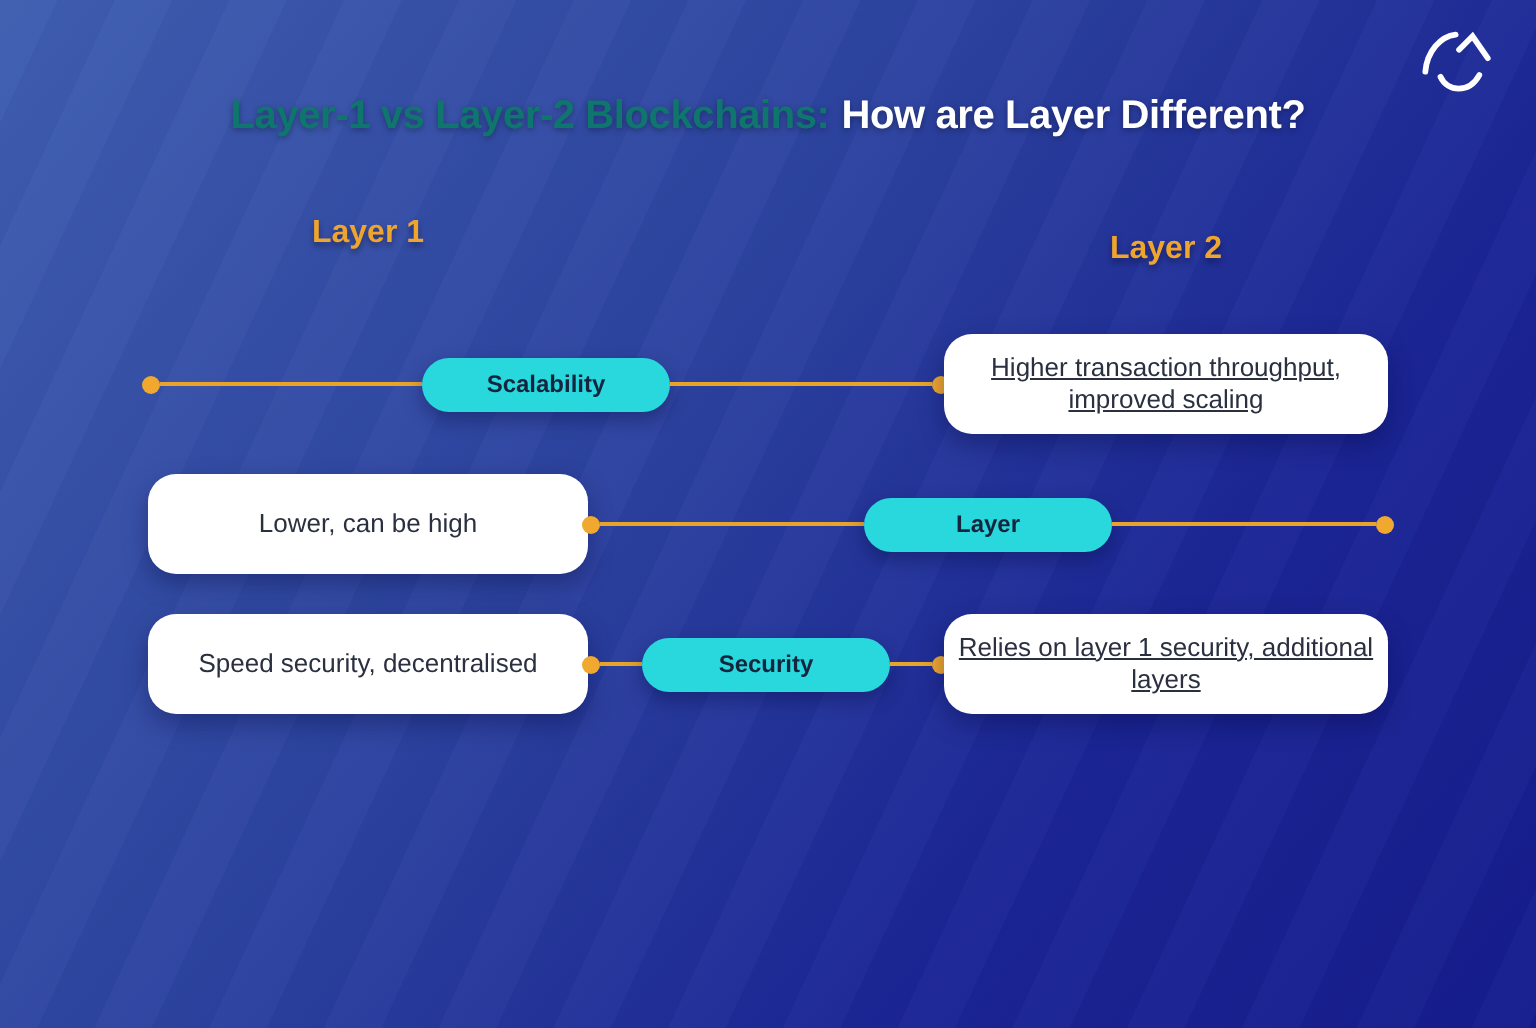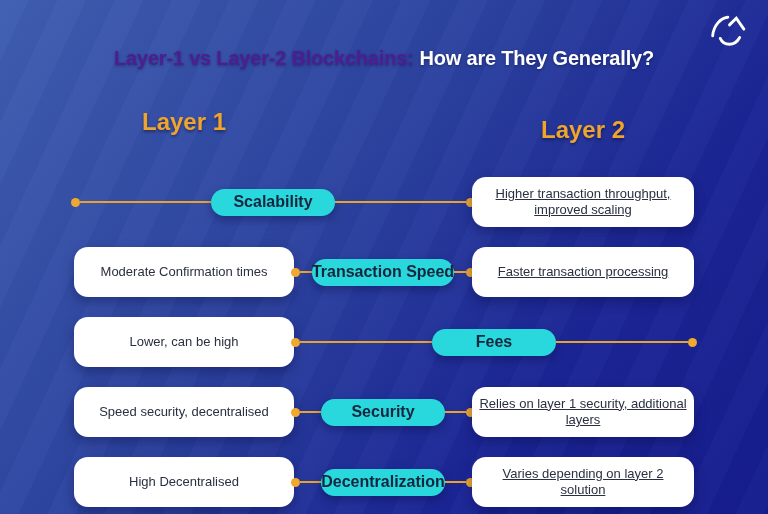--- a/index.html
+++ b/index.html
@@ -16,27 +16,27 @@
   .logo { position: absolute; top: 8px; right: 14px; width: 54px; height: 54px; }
 
   .title {
     margin: 0; padding-top: 47px;
     text-align: center;
     font-size: 20px; font-weight: bold; letter-spacing: -0.2px;
     color: #ffffff;
     text-shadow: 0 1px 3px rgba(0,0,10,0.35);
     font-family: "Liberation Sans", sans-serif;
   }
-  .title .hl { color: #4c1d95; margin-right: 6px; }
+  .title .hl { color: #0f766e; margin-right: 6px; }
 
   .headers {
     width: 620px; margin: 29px auto 33px; display: flex; align-items: center;
   }
   .col-head {
-    font-size: 24px; font-weight: bold; color: #efa42d;
+    font-size: 16px; font-weight: bold; color: #efa42d;
     text-align: center; text-shadow: 0 2px 3px rgba(0,0,20,0.4);
   }
   .col-head.left  { width: 220px; }
   .col-head.right { width: 222px; margin-top: 17px; }
   .headers .spacer { flex: 1; }
 
   .row {
     width: 620px; margin: 0 auto 20px; display: flex; align-items: center;
   }
   .box {
@@ -56,38 +56,38 @@
     width: 9px; height: 9px; border-radius: 50%;
     background: #f0a82e; flex: 0 0 9px;
   }
   .link.left  .dot { margin-left: -3px; }
   .link.right .dot { margin-right: -3px; }
 
   .pill {
     flex: 0 0 124px; height: 27px; border-radius: 14px;
     background: #28d8dd;
     display: flex; align-items: center; justify-content: center;
-    font-size: 16px; font-weight: bold; color: #15253d;
+    font-size: 12px; font-weight: bold; color: #15253d;
     box-shadow: 0 4px 9px rgba(5,10,60,0.35);
     white-space: nowrap;
   }
 </style>
 </head>
 <body>
 
 <div class="page">
 
   <svg class="logo" viewBox="0 0 64 64" fill="none" stroke="#ffffff" stroke-width="3.4" stroke-linecap="round">
     <path d="M15 33 C16 21, 24 12, 33 11"></path>
     <path d="M35 20 L43 12 L52 25"></path>
     <path d="M24 36 C28 45, 41 46, 47 35"></path>
   </svg>
 
   <h1 class="title">
-    <span class="hl">Layer-1 vs Layer-2 Blockchains:</span><span>How are They Generally?</span>
+    <span class="hl">Layer-1 vs Layer-2 Blockchains:</span><span>How are Layer Different?</span>
   </h1>
 
   <div class="headers">
     <div class="col-head left">Layer 1</div>
     <div class="spacer"></div>
     <div class="col-head right">Layer 2</div>
   </div>
 
   <div class="row">
     <div class="link left">
@@ -95,68 +95,42 @@
         <span class="line"></span>
       </div>
     <div class="pill">Scalability</div>
     <div class="link right">
         <span class="line"></span>
         <span class="dot"></span>
       </div>
     <div class="box r">Higher transaction throughput, improved scaling</div>
   </div>
 
-  <div class="row">
-    <div class="box l">Moderate Confirmation times</div>
-    <div class="link left">
-        <span class="dot"></span>
-        <span class="line"></span>
-      </div>
-    <div class="pill">Transaction Speed</div>
-    <div class="link right">
-        <span class="line"></span>
-        <span class="dot"></span>
-      </div>
-    <div class="box r">Faster transaction processing</div>
-  </div>
 
   <div class="row">
     <div class="box l">Lower, can be high</div>
     <div class="link left">
         <span class="dot"></span>
         <span class="line"></span>
       </div>
-    <div class="pill">Fees</div>
+    <div class="pill">Layer</div>
     <div class="link right">
         <span class="line"></span>
         <span class="dot"></span>
       </div>
   </div>
 
   <div class="row">
     <div class="box l">Speed security, decentralised</div>
     <div class="link left">
         <span class="dot"></span>
         <span class="line"></span>
       </div>
     <div class="pill">Security</div>
     <div class="link right">
         <span class="line"></span>
         <span class="dot"></span>
       </div>
     <div class="box r">Relies on layer 1 security, additional layers</div>
   </div>
 
-  <div class="row">
-    <div class="box l">High Decentralised</div>
-    <div class="link left">
-        <span class="dot"></span>
-        <span class="line"></span>
-      </div>
-    <div class="pill">Decentralization</div>
-    <div class="link right">
-        <span class="line"></span>
-        <span class="dot"></span>
-      </div>
-    <div class="box r">Varies depending on layer 2 solution</div>
-  </div>
 
 </div>
 
 </body></html>

